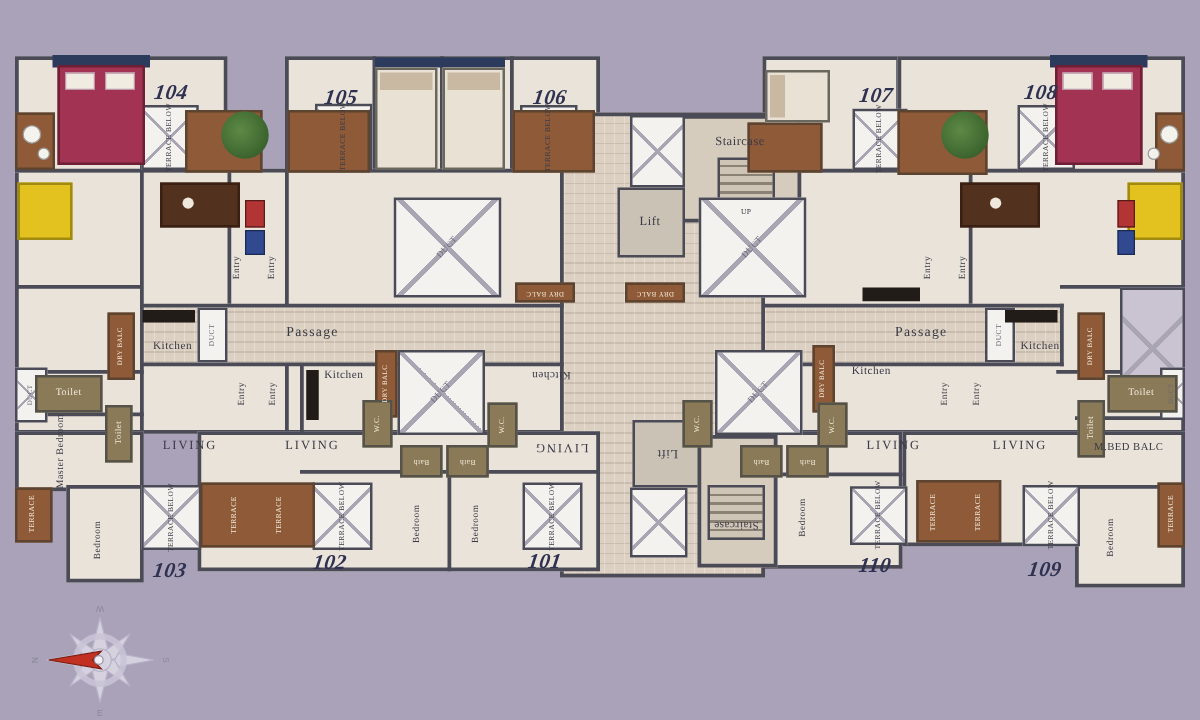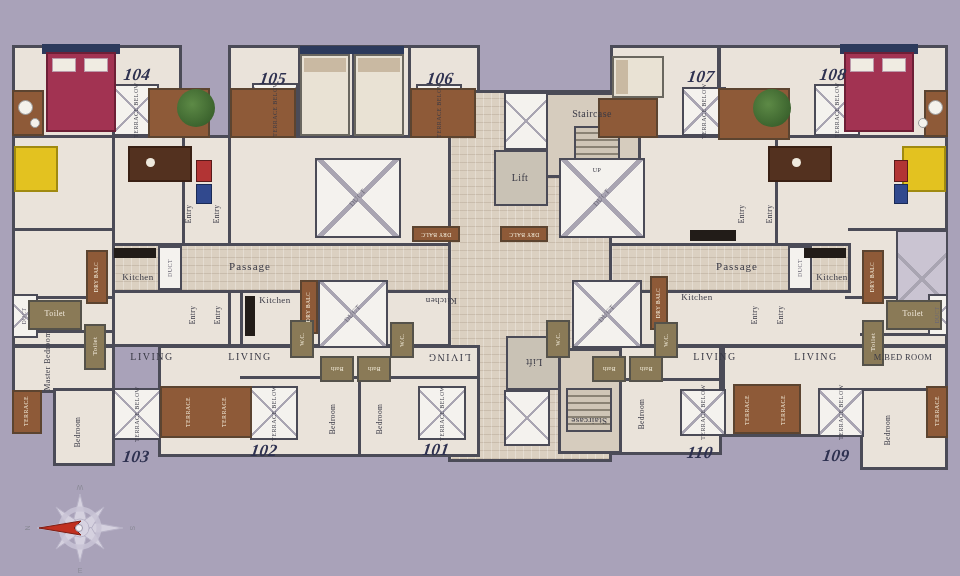--- a/index.html
+++ b/index.html
@@ -195,21 +195,21 @@
   <div class="lb" style="left:138px;top:277px;">Kitchen</div>
   <div class="lb" style="left:275px;top:300px;">Kitchen</div>
   <div class="lb r180" style="left:441px;top:300px;">Kitchen</div>
   <div class="lb" style="left:697px;top:297px;">Kitchen</div>
   <div class="lb" style="left:832px;top:277px;">Kitchen</div>
   <div class="lb" style="left:152px;top:357px;font-size:10px;letter-spacing:1.5px;">LIVING</div>
   <div class="lb" style="left:250px;top:357px;font-size:10px;letter-spacing:1.5px;">LIVING</div>
   <div class="lb r180" style="left:449px;top:357px;font-size:10px;letter-spacing:1.5px;">LIVING</div>
   <div class="lb" style="left:715px;top:357px;font-size:10px;letter-spacing:1.5px;">LIVING</div>
   <div class="lb" style="left:816px;top:357px;font-size:10px;letter-spacing:1.5px;">LIVING</div>
-  <div class="lb" style="left:903px;top:357px;font-size:8.5px;">M.BED ROOM</div>
+  <div class="lb" style="left:903px;top:357px;font-size:8.5px;">M.BED BALC</div>
   <div class="lb r90" style="left:48px;top:361px;font-size:8px;">Master Bedroom</div>
   <div class="lb" style="left:55px;top:314px;font-size:8px;color:#f2eadc;">Toilet</div>
   <div class="lb r90" style="left:95px;top:346px;font-size:7px;color:#f2eadc;">Toilet</div>
   <div class="lb" style="left:913px;top:314px;font-size:8px;color:#f2eadc;">Toilet</div>
   <div class="lb r90" style="left:873px;top:342px;font-size:7px;color:#f2eadc;">Toilet</div>
 
   <div class="lb r90" style="left:189px;top:214px;font-size:7.5px;">Entry</div>
   <div class="lb r90" style="left:217px;top:214px;font-size:7.5px;">Entry</div>
   <div class="lb r90" style="left:742px;top:214px;font-size:7.5px;">Entry</div>
   <div class="lb r90" style="left:770px;top:214px;font-size:7.5px;">Entry</div>

